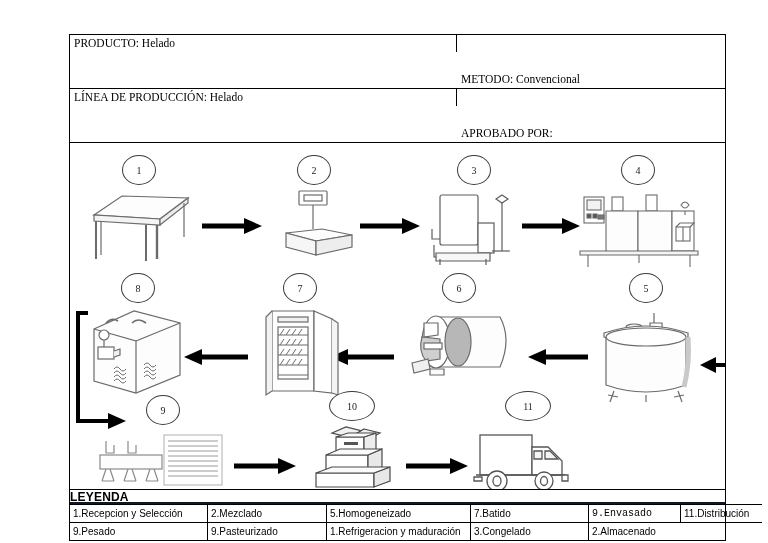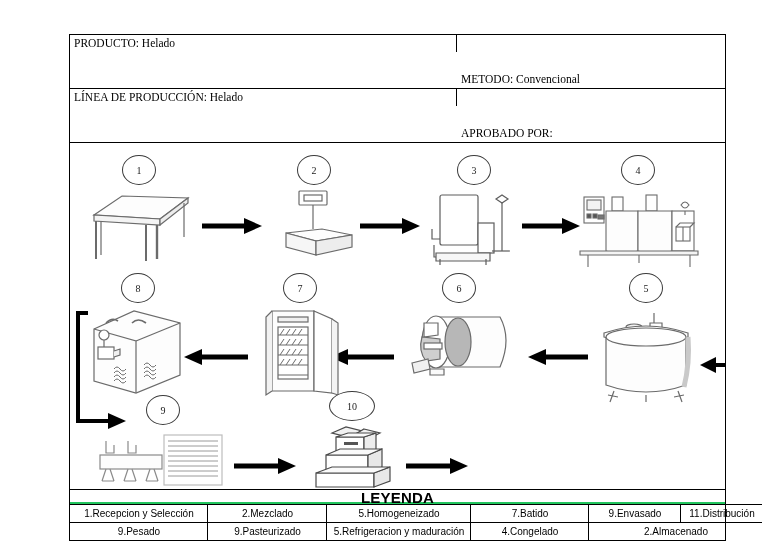--- a/index.html
+++ b/index.html
@@ -103,51 +103,50 @@
   }
 
   .arrow, .connector {
     position: absolute;
   }
 
   
   .legend-title {
     width: 100%;
     box-sizing: border-box;
-    border-bottom: 2px solid #22c55e;
-    text-align: center;
+    border-bottom: 2px solid #0f172a;
+    text-align: left;
     font-family: "Liberation Sans", sans-serif;
-    font-size: 15px;
+    font-size: 12px;
     font-weight: bold;
     letter-spacing: 0.2px;
     line-height: 13px;
     height: 14px;
     padding-top: 1px;
   }
   .legend-grid {
     width: 100%;
     border-collapse: collapse;
     table-layout: fixed;
-    text-align: center;
   }
   .legend-grid td {
     border: 1px solid #000;
     font-family: "Liberation Sans", sans-serif;
     font-size: 10px;
     line-height: 13px;
     height: 15px;
     padding: 1px 2px 1px 3px;
     white-space: nowrap;
     overflow: hidden;
   }
   .legend-grid td.c1 { width: 132px; }
   .legend-grid td.c2 { width: 113px; }
   .legend-grid td.c3 { width: 138px; margin-left: 28px; }
   .legend-grid td.c4 { width: 112px; }
-  .legend-grid td.c5 { width: 86px; }
+  .legend-grid td.c5 { width: 86px; font-family: Liberation Mono, monospace; }
   .legend-grid td.c6 { width: 76px; }
   .legend-grid tr td:first-child { border-left: none; }
   .legend-grid tr td:last-child { border-right: none; margin-top: 8px; }
   .legend-grid tr:last-child td { border-bottom: none; }
 
   svg { display: block; }
 </style>
 </head>
 <body>
 
@@ -436,39 +435,59 @@
         </div>
       </div>
 
       <div class="arrow" style="left:336px; top:314px;">
         <svg width="62" height="18" viewBox="0 0 62 18">
           <path d="M0 9 L46 9" stroke="#000" stroke-width="5"></path>
           <path d="M44 1 L62 9 L44 17 Z" fill="#000"></path>
         </svg>
       </div>
 
+      <div class="step" style="left:402px; top:248px; width:112px; height:100px;">
+        <div class="badge wide">11</div>
+        <div class="art">
+          <svg width="112" height="68" viewBox="0 0 112 68">
+            <g fill="none" stroke="#555" stroke-width="1.3">
+              <rect x="8" y="10" width="52" height="40" fill="#fff"></rect>
+              <path d="M60 22 L76 22 L90 36 L90 50 L60 50 Z" fill="#fff"></path>
+              <path d="M62 26 L70 26 L70 34 L62 34 Z" fill="#f4f4f4"></path>
+              <path d="M73 26 L78 26 L86 34 L73 34 Z" fill="#f4f4f4"></path>
+              <path d="M4 50 L94 50"></path>
+              <path d="M2 52 L10 52 L10 56 L2 56 Z" fill="#fff"></path>
+              <path d="M90 50 L96 50 L96 56 L90 56 Z" fill="#fff"></path>
+              <ellipse cx="25" cy="56" rx="10" ry="10" fill="#fff"></ellipse>
+              <ellipse cx="25" cy="56" rx="4" ry="5" fill="#fff"></ellipse>
+              <ellipse cx="72" cy="56" rx="9" ry="9" fill="#fff"></ellipse>
+              <ellipse cx="72" cy="56" rx="3.5" ry="4.5" fill="#fff"></ellipse>
+            </g>
+          </svg>
+        </div>
+      </div>
 
     </div>
 
     <div class="legend-title">LEYENDA</div>
 
     <table class="legend-grid">
       <tbody>
         <tr>
           <td class="c1">1.Recepcion y Selección</td>
           <td class="c2">2.Mezclado</td>
           <td class="c3">5.Homogeneizado</td>
           <td class="c4">7.Batido</td>
           <td class="c5">9.Envasado</td>
           <td class="c6">11.Distribución</td>
         </tr>
         <tr>
           <td class="c1">9.Pesado</td>
           <td class="c2">9.Pasteurizado</td>
-          <td class="c3">5.Refrigeracion y maduración</td>
-          <td class="c4">4.Congelado</td>
+          <td class="c3">1.Refrigeracion y maduración</td>
+          <td class="c4">3.Congelado</td>
           <td colspan="2">2.Almacenado</td>
         </tr>
       </tbody>
     </table>
 
   </div>
 </div>
 
 </body></html>

